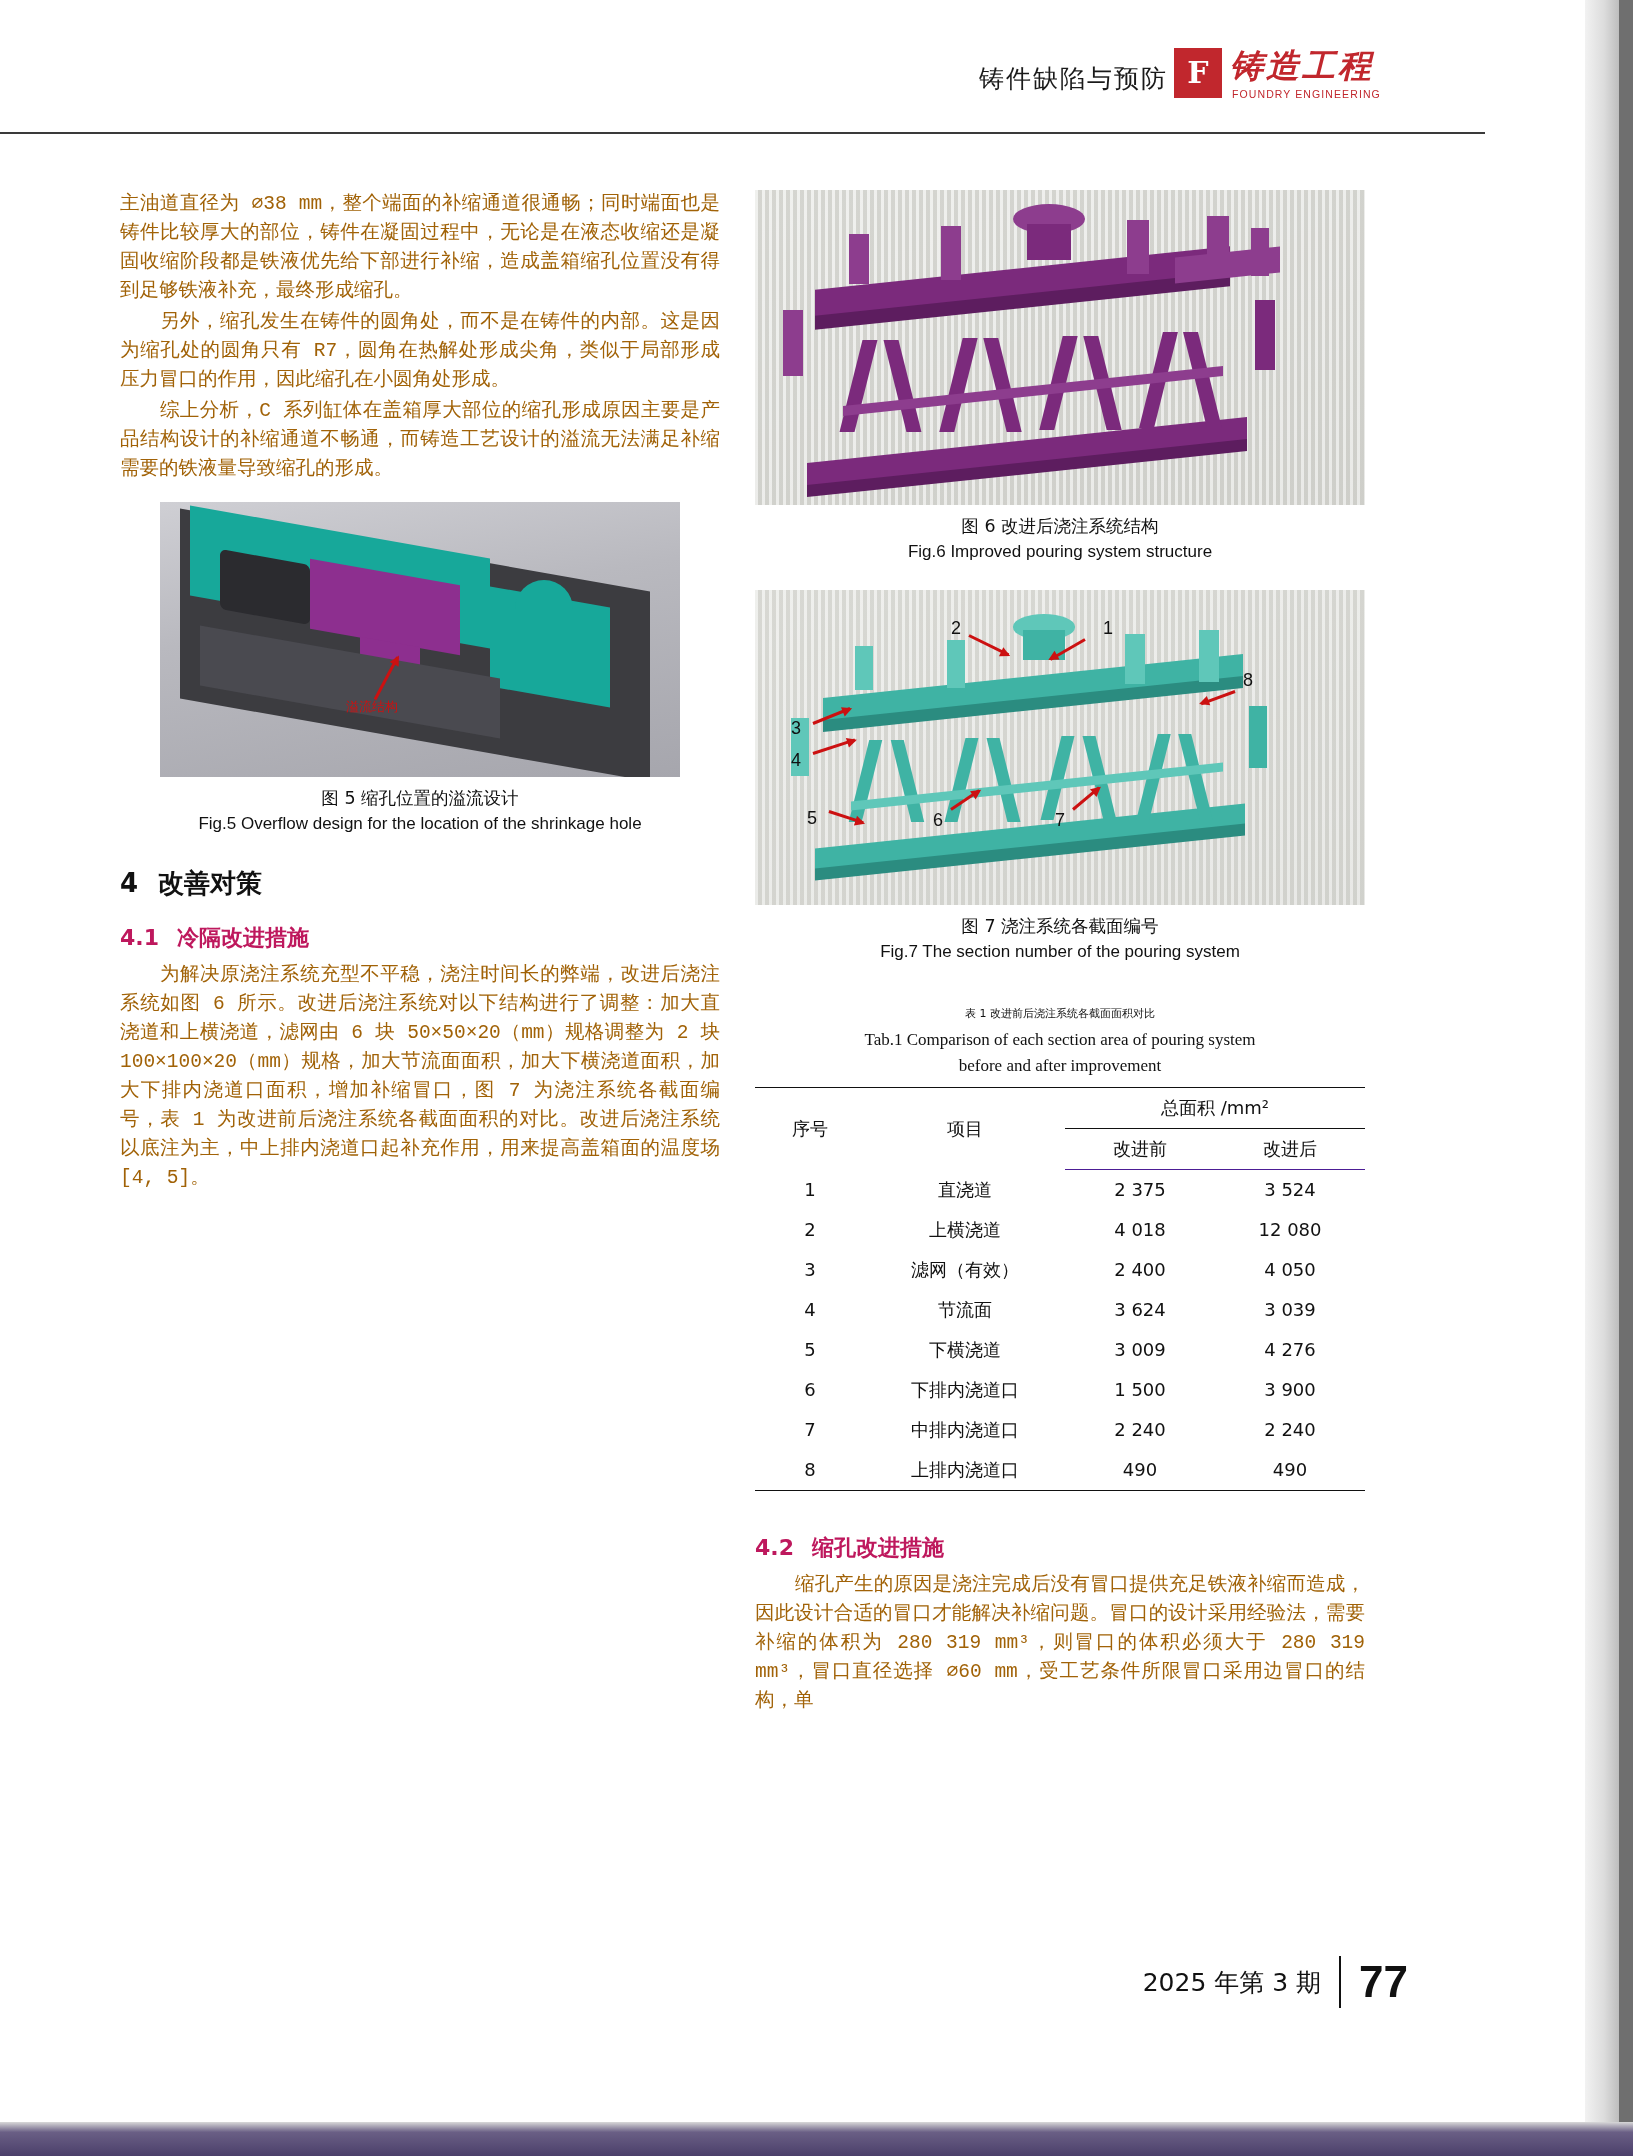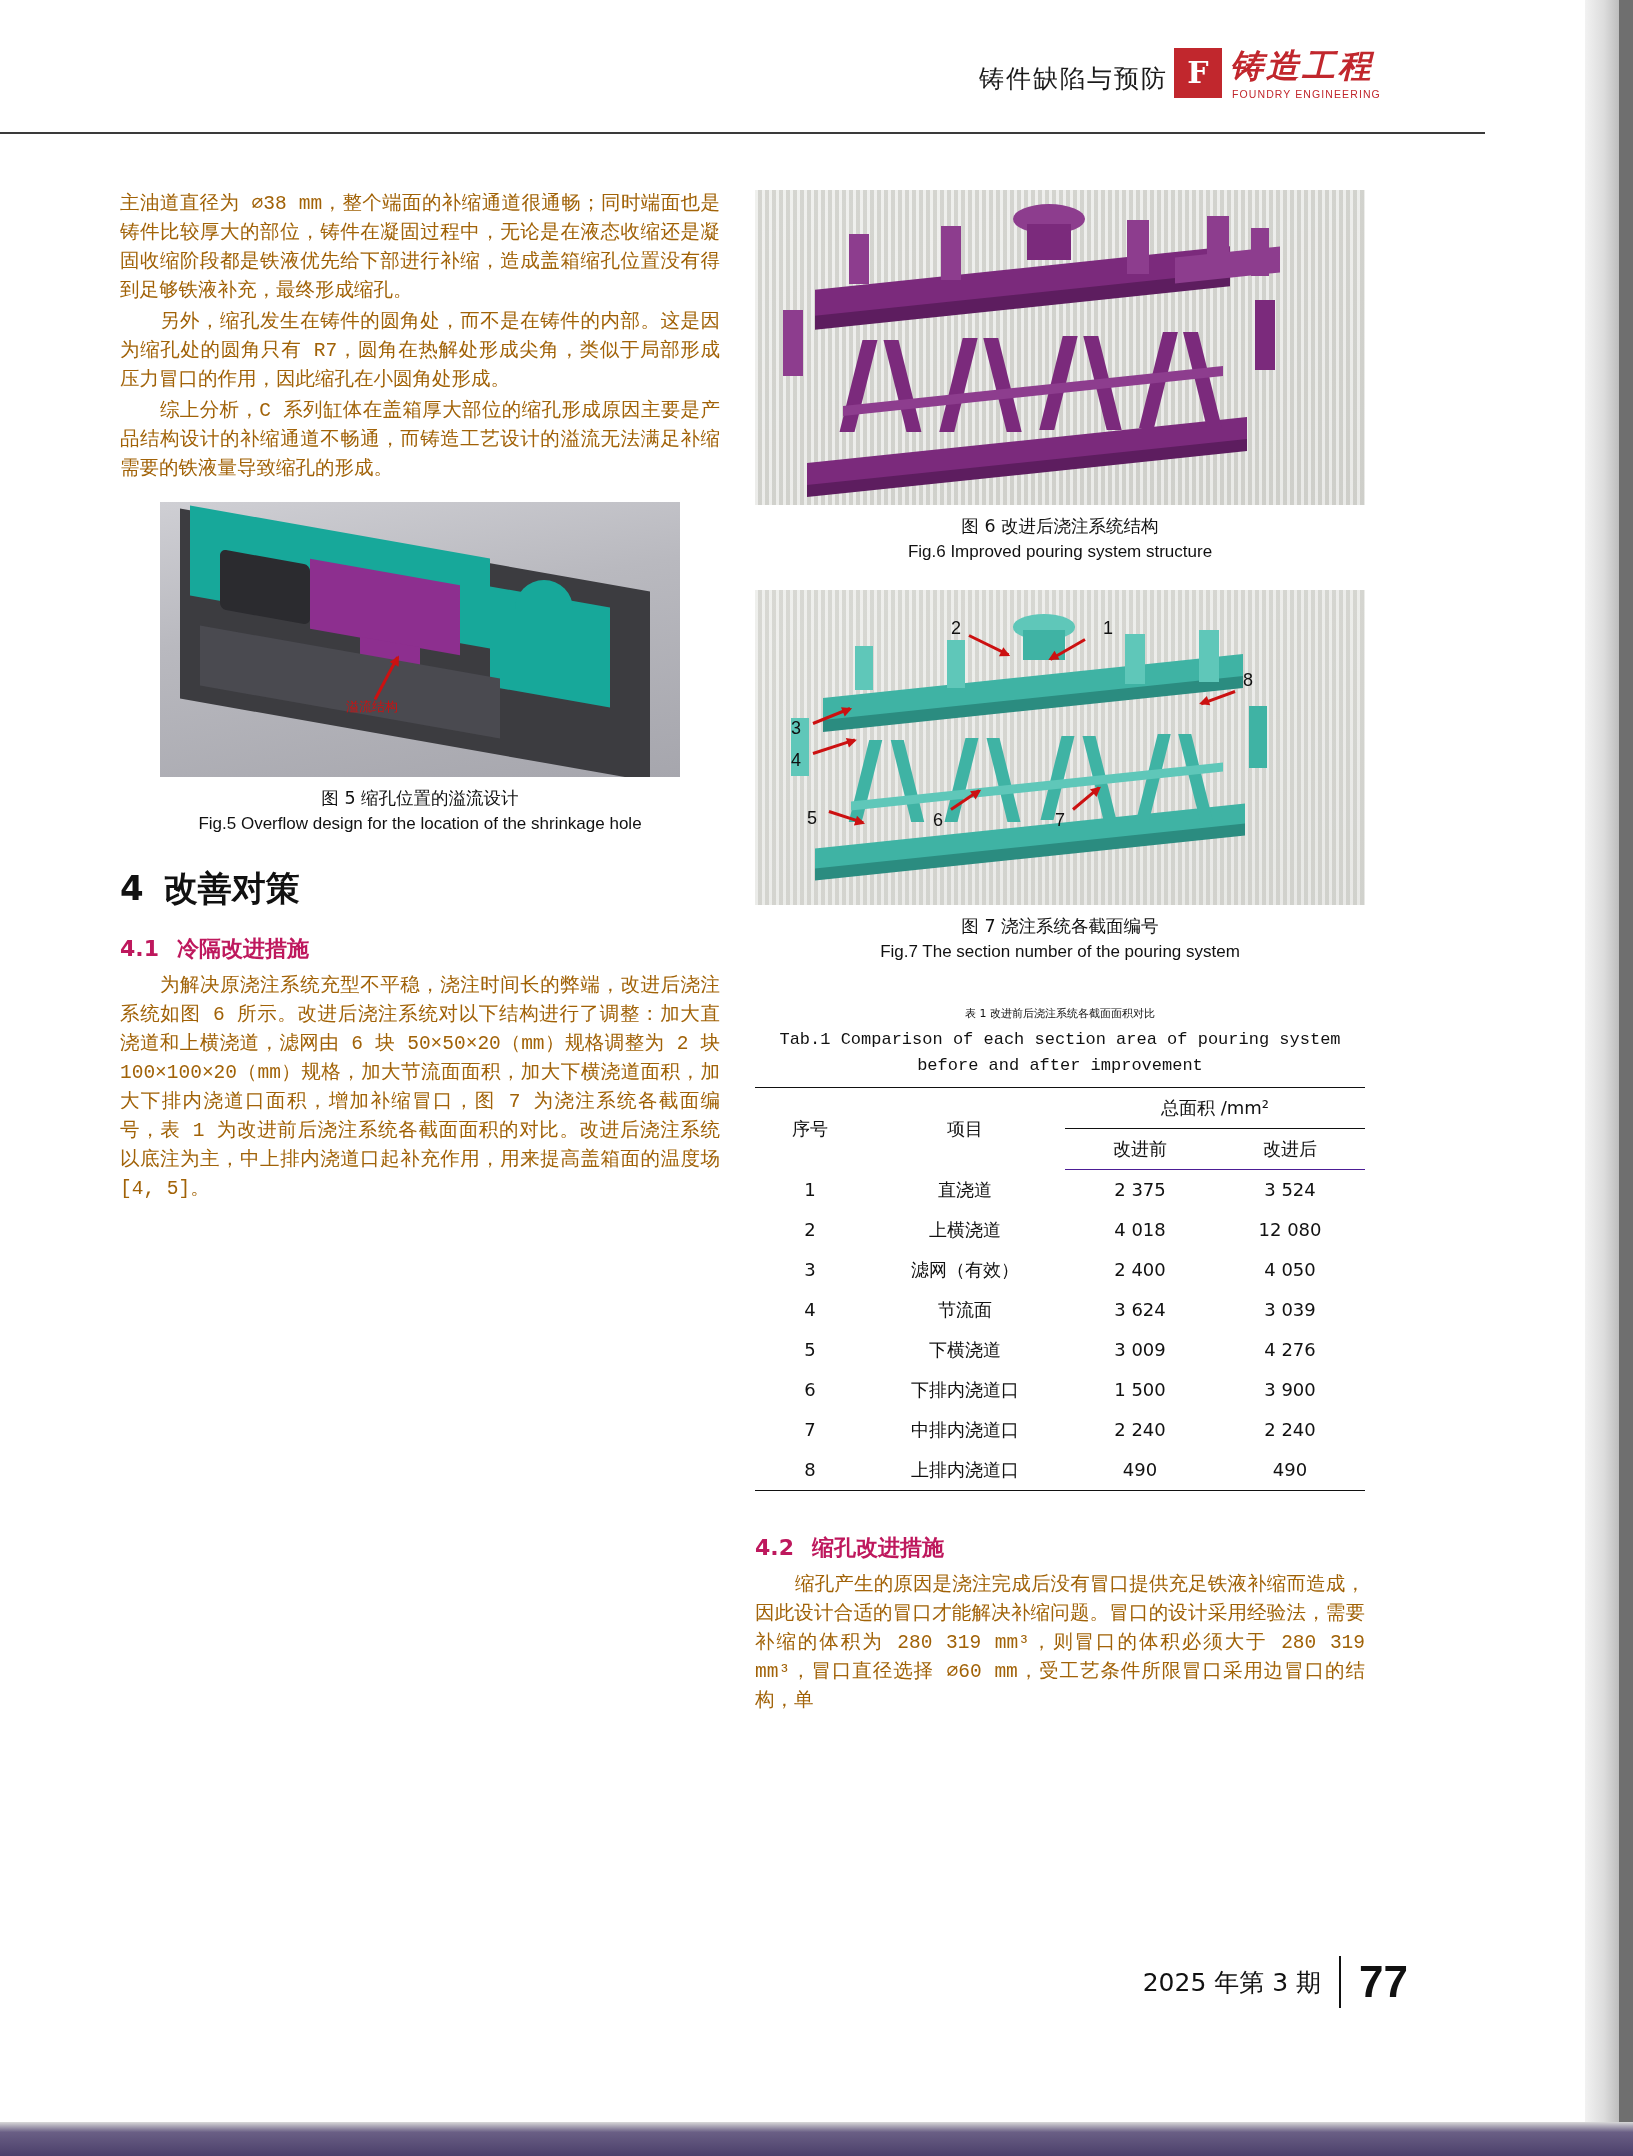--- a/index.html
+++ b/index.html
@@ -190,42 +190,42 @@
     font-size: 11px;
     line-height: 27px;
     color: #111;
     font-family: "DejaVu Sans", sans-serif;
   }
   .tab-title-en {
     text-align: center;
     font-size: 17px;
     line-height: 26px;
     color: #111;
-    font-family: Liberation Mono, monospace;
+    font-family: Liberation Serif, serif;
   }
   table.data {
     width: 100%;
     border-collapse: collapse;
     margin-top: 8px;
     font-size: 18px;
     font-family: "DejaVu Sans", sans-serif;
   }
   table.data td, table.data th {
     text-align: center;
     font-weight: normal;
     padding: 8px 0 8px 0;
     color: #111;
   }
   .rule-top td { border-top: 1.6px solid #111; }
   .rule-bot td { border-bottom: 1.6px solid #111; }
   .thin-bot td { border-bottom: 1px solid #4c1d95; }
   .span-rule { border-bottom: 1px solid #111; }
   
   h2.sec {
-    font-size: 34px;
+    font-size: 26px;
     margin: 30px 0 14px 0;
     color: #111;
     font-family: "DejaVu Sans", sans-serif;
     font-weight: bold;
   }
   h3.sub {
     font-size: 22px;
     margin: 22px 0 8px 0;
     color: #be185d;
     font-family: "DejaVu Sans", sans-serif;

